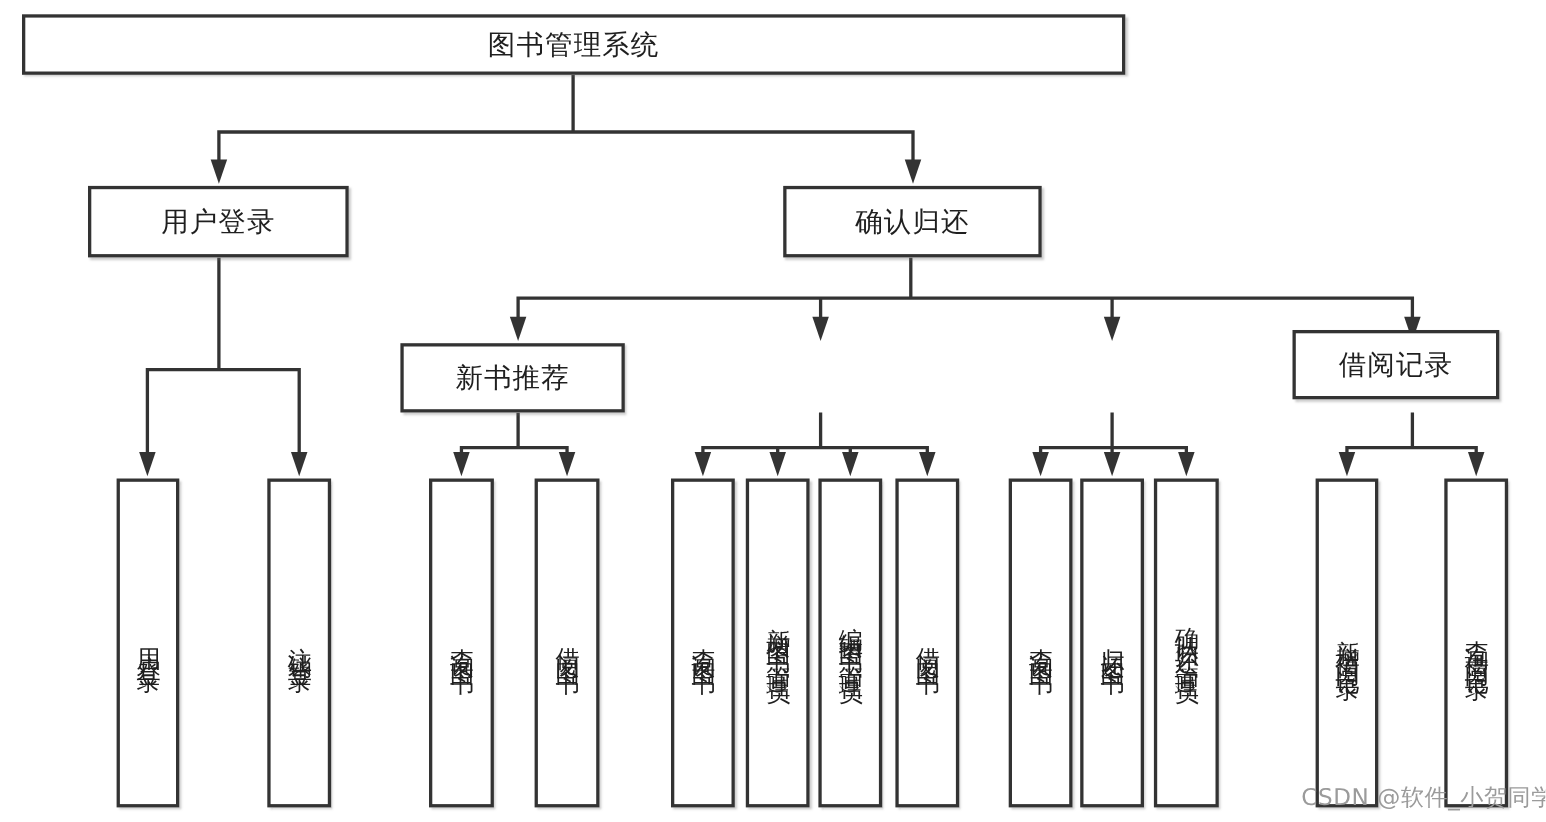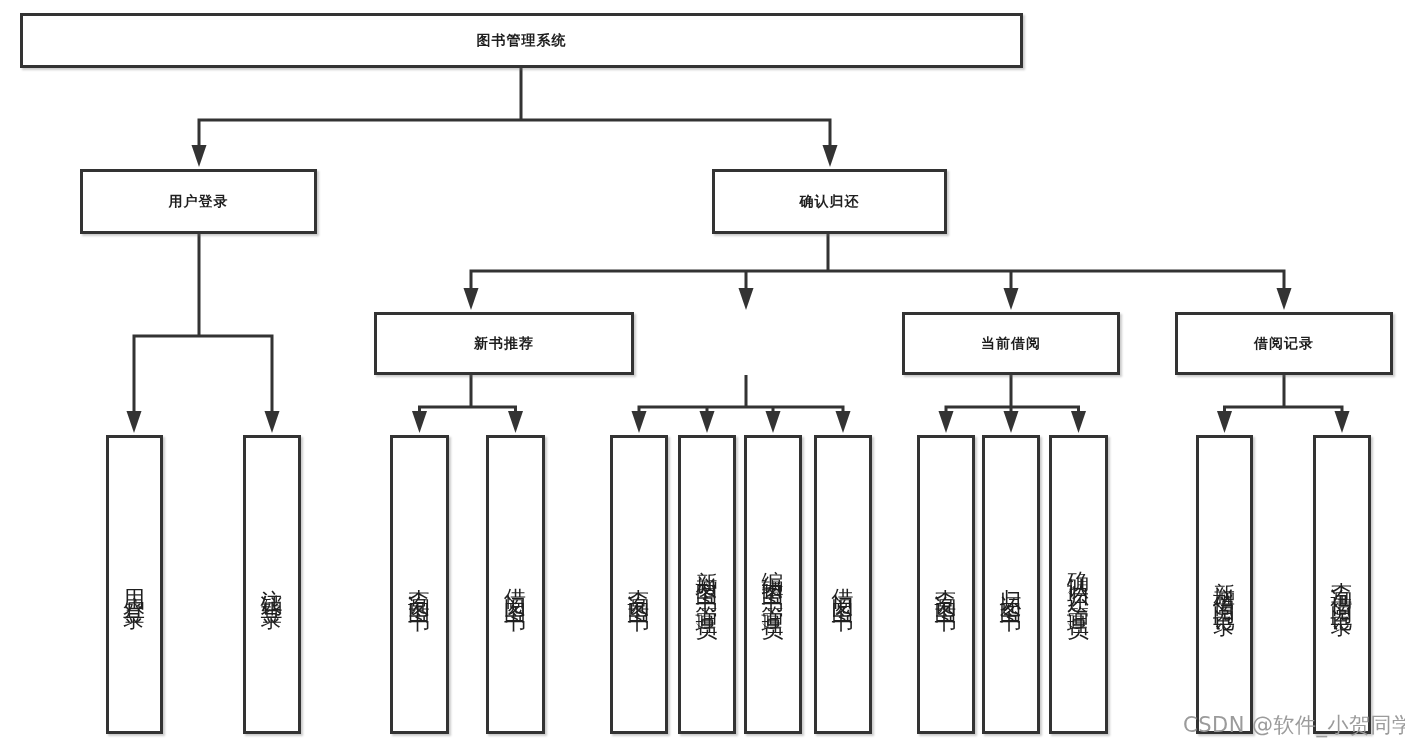--- a/index.html
+++ b/index.html
@@ -14,21 +14,21 @@
   .node{
     position:absolute;
     box-sizing:border-box;
     background:#ffffff;
     border:3px solid #333333;
     box-shadow:2px 2px 2px rgba(110,110,110,0.35);
     display:flex;align-items:center;justify-content:center;
     color:#1f1f1f;
     z-index:2;
   }
-  .node.h{font-size:14px;letter-spacing:1px;font-weight:bold;}
+  .node.h{font-size:25px;letter-spacing:1px;}
   .node.v span{
     writing-mode:vertical-rl;
     text-orientation:mixed;
     font-size:22px;
     line-height:1.05;
     letter-spacing:7px;
     white-space:nowrap;
   }
   .watermark{
     position:absolute;
@@ -89,27 +89,24 @@
     <span>图书管理系统</span>
   </div>
 
   <div class="node h" style="left:80px;top:169px;width:237px;height:65px">
     <span>用户登录</span>
   </div>
   <div class="node h" style="left:712px;top:169px;width:235px;height:65px">
     <span>确认归还</span>
   </div>
 
-  <div class="node h" style="left:374px;top:312px;width:260px;height:63px">
+  <div class="node h" style="left:364px;top:312px;width:204px;height:63px">
     <span>新书推荐</span>
   </div>
-  <div class="node h" style="left:902px;top:312px;width:218px;height:63px">
-    <span>当前借阅</span>
-  </div>
-  <div class="node h" style="left:1175px;top:312px;width:218px;height:63px">
+  <div class="node h" style="left:1175px;top:300px;width:188px;height:63px">
     <span>借阅记录</span>
   </div>
 
   <div class="node v" style="left:106px;top:435px;width:57px;height:299px">
     <span>用户登录</span>
   </div>
   <div class="node v" style="left:243px;top:435px;width:58px;height:299px">
     <span>注销登录</span>
   </div>
 

